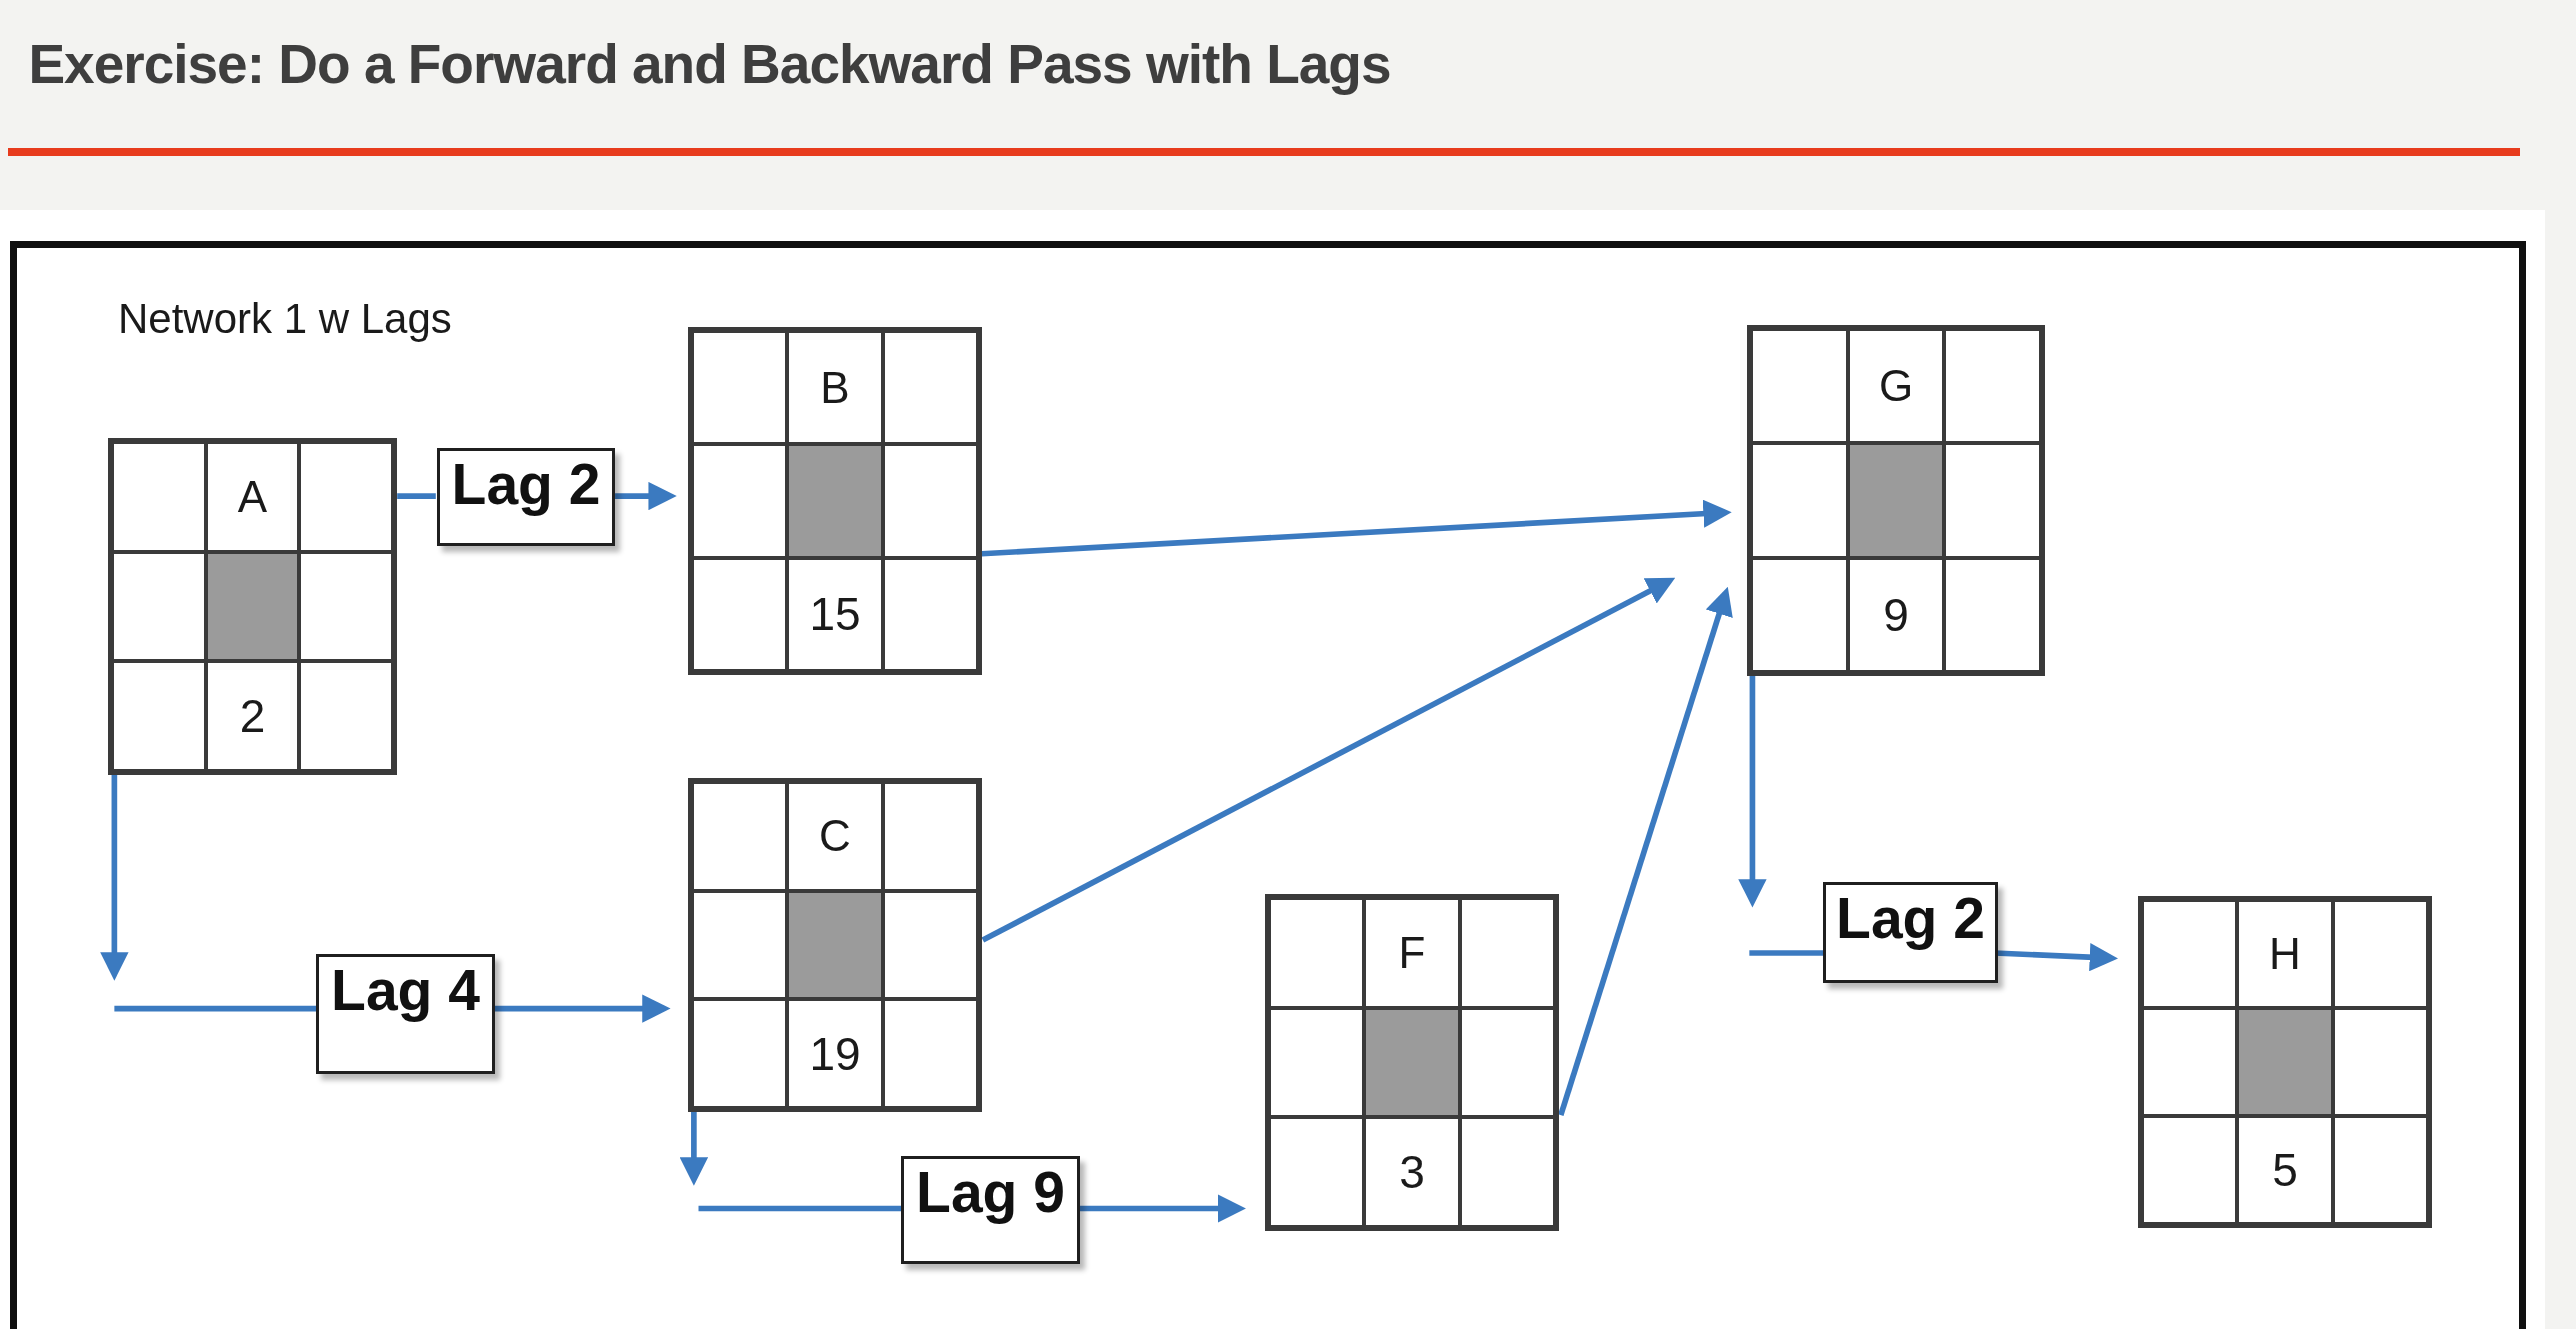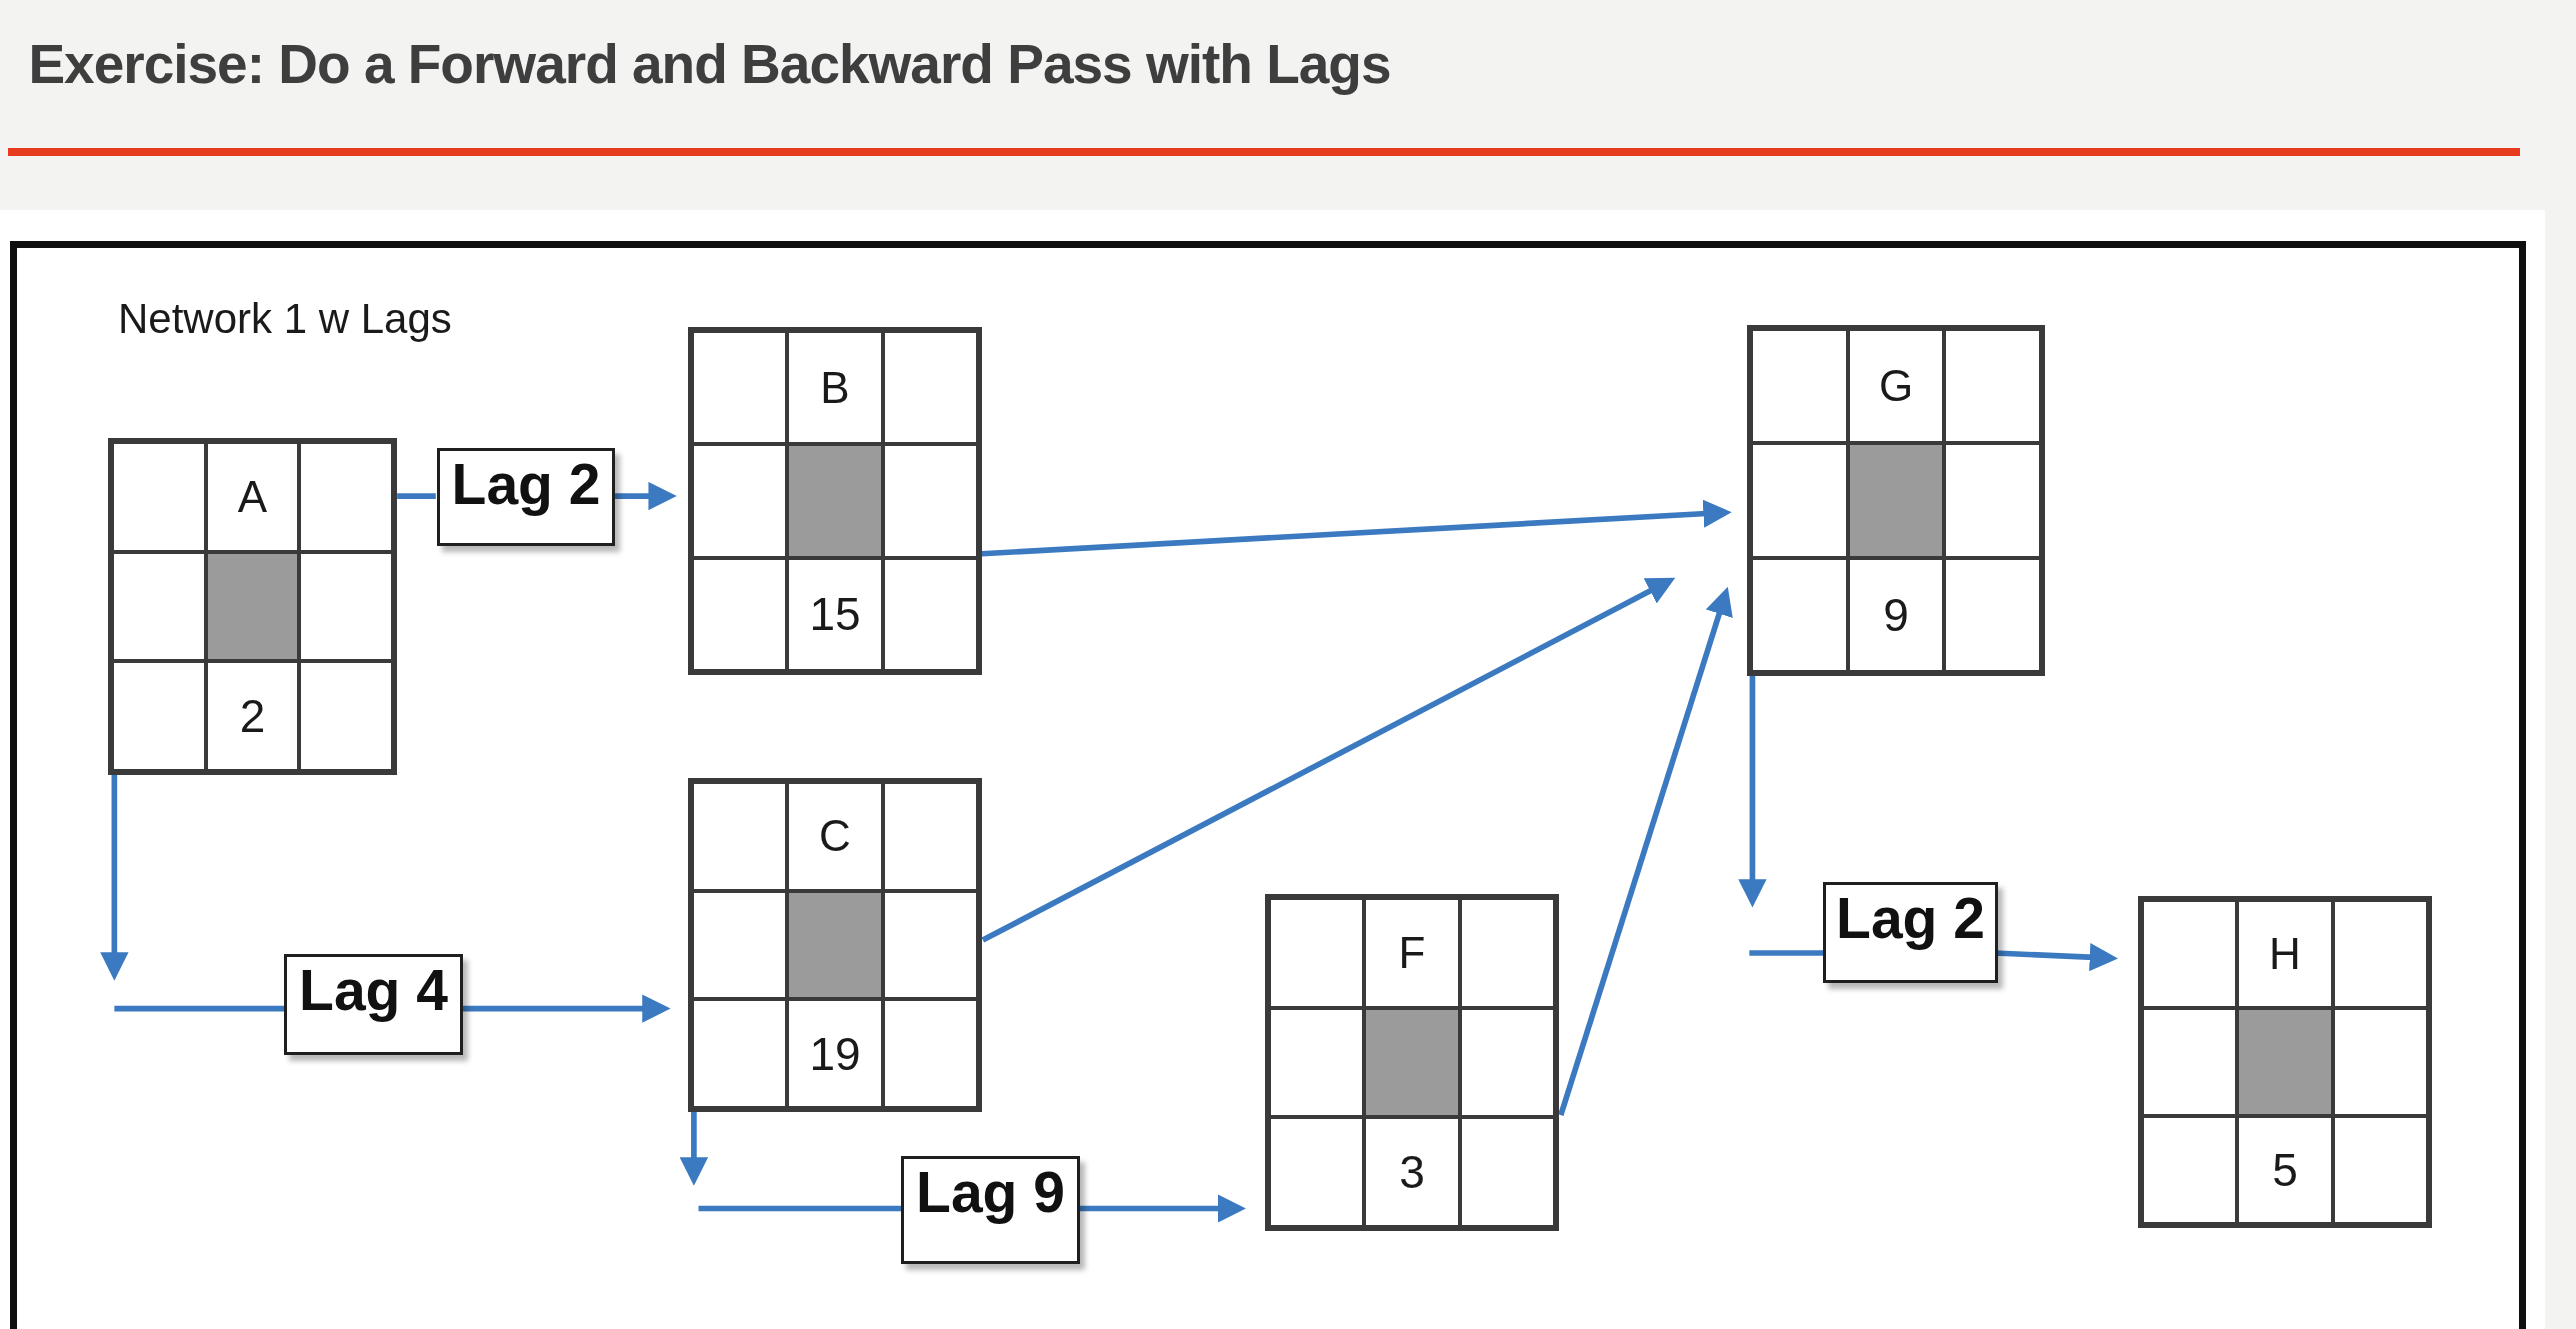--- a/index.html
+++ b/index.html
@@ -137,21 +137,21 @@
     <div class="cell"></div>
     <div class="cell"></div>
     <div class="cell duration">5</div>
     <div class="cell"></div>
   </div>
     </div>
   <div class="layer">
       <div class="lag" style="left: 437px; top: 448px; width: 178px; height: 98px;">
     <span>Lag 2</span>
   </div>
-      <div class="lag" style="left: 284px; top: 954px; width: 179px; height: 101px;">
+      <div class="lag" style="left: 316px; top: 954px; width: 179px; height: 120px;">
     <span>Lag 4</span>
   </div>
       <div class="lag" style="left: 901px; top: 1156px; width: 179px; height: 108px;">
     <span>Lag 9</span>
   </div>
       <div class="lag" style="left: 1823px; top: 882px; width: 175px; height: 101px;">
     <span>Lag 2</span>
   </div>
     </div>
 

